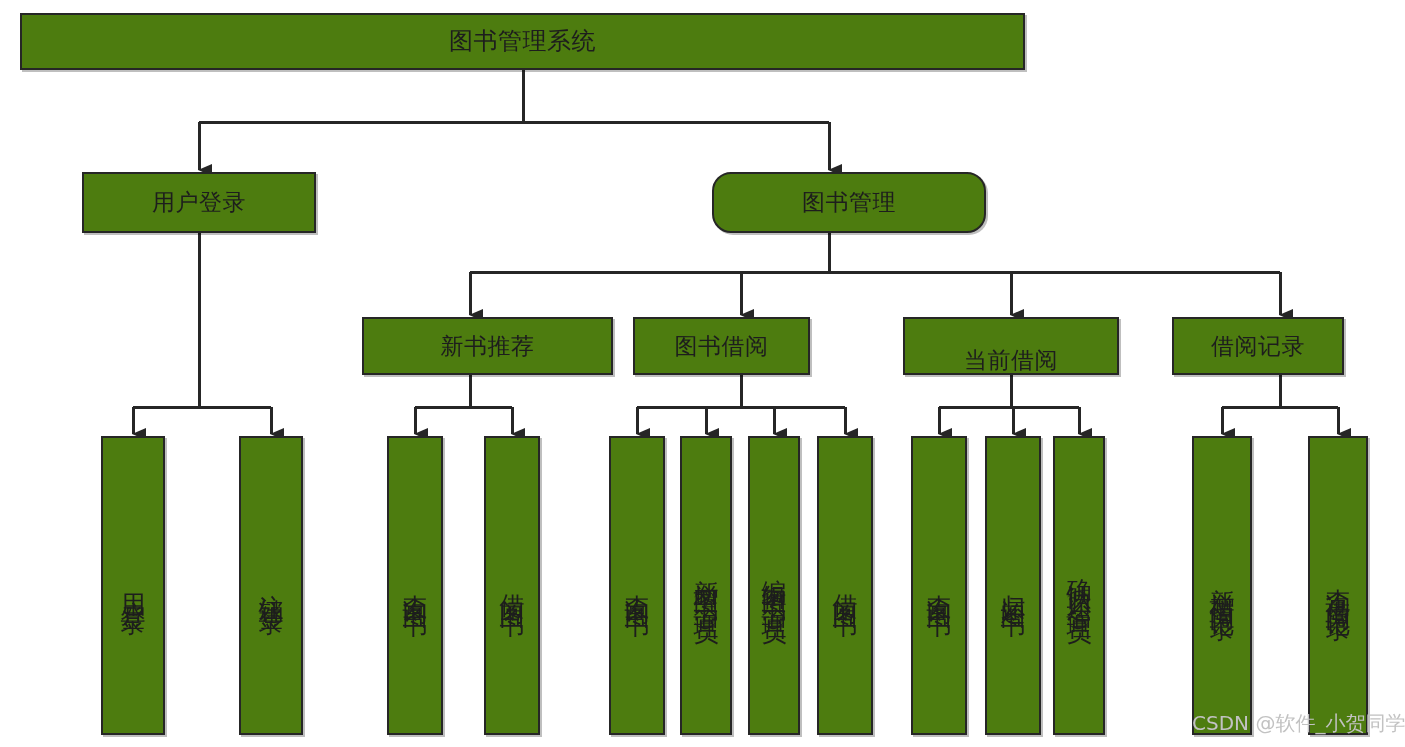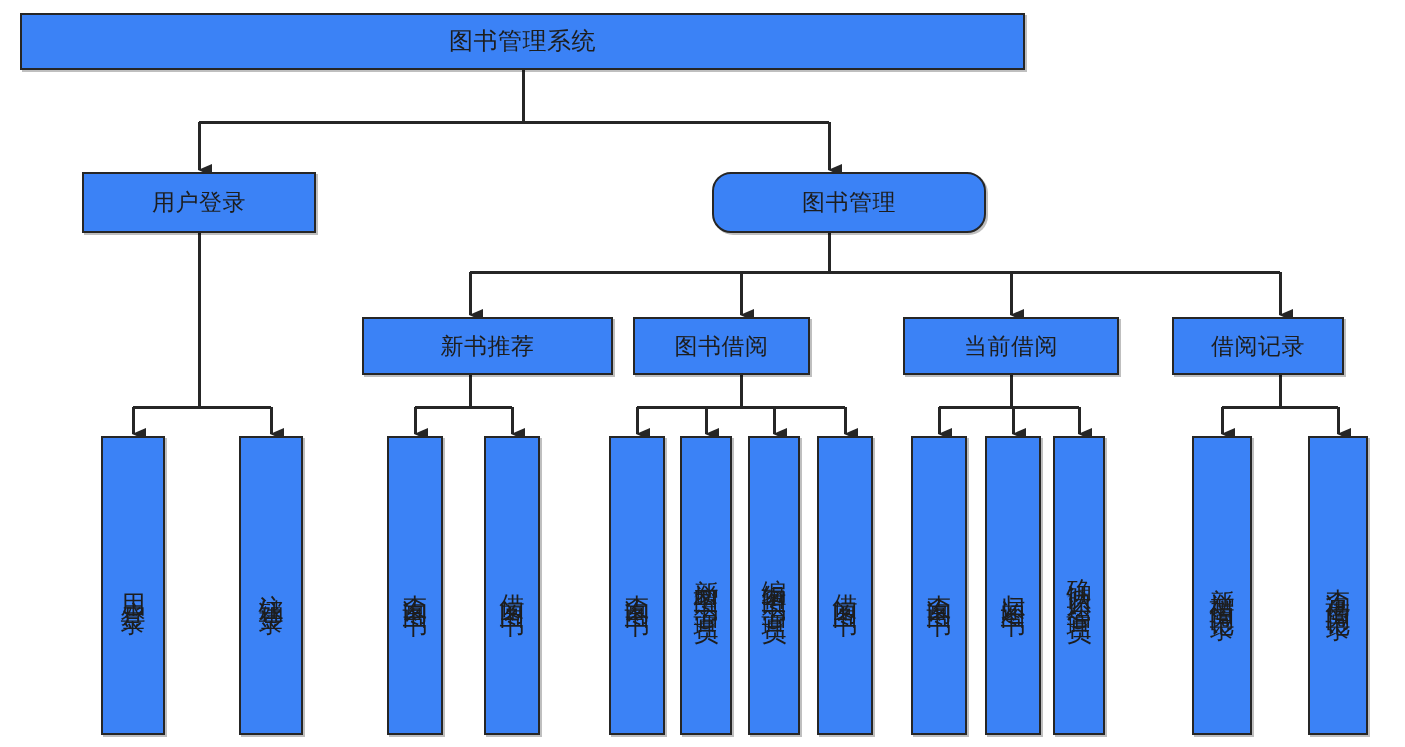--- a/index.html
+++ b/index.html
@@ -21,21 +21,21 @@
   #diagram-svg {
     position: absolute;
     left: 0;
     top: 0;
     width: 1405px;
     height: 747px;
   }
   .node-box {
     position: absolute;
     box-sizing: border-box;
-    background: #3b82f6;
+    background: #4d7c0f;
     border: 2.5px solid #262626;
     display: flex;
     align-items: center;
     justify-content: center;
     box-shadow: 2px 2px 0 rgba(0,0,0,0.25);
   }
   .node-label {
     color: #1d1d1d;
     font-family: "DejaVu Sans", "Liberation Sans", sans-serif;
     text-align: center;
@@ -123,21 +123,21 @@
   <div class="node-box" style="left: 712px; top: 172px; width: 274px; height: 61px; border-radius: 19px;">
     <span class="node-label label-h">图书管理</span>
   </div>
 
   <div class="node-box" style="left: 362px; top: 317px; width: 251px; height: 58px;">
     <span class="node-label label-h">新书推荐</span>
   </div>
   <div class="node-box" style="left: 633px; top: 317px; width: 177px; height: 58px;">
     <span class="node-label label-h">图书借阅</span>
   </div>
-  <div class="node-box" style="left: 903px; top: 317px; width: 216px; height: 58px;">
+  <div class="node-box" style="left: 903px; top: 317px; width: 216px; height: 58px; align-items: flex-end;">
     <span class="node-label label-h">当前借阅</span>
   </div>
   <div class="node-box" style="left: 1172px; top: 317px; width: 172px; height: 58px;">
     <span class="node-label label-h">借阅记录</span>
   </div>
 
   <div class="node-box" style="left: 101px; top: 436px; width: 64px; height: 299px;">
     <span class="node-label label-v">用户登录</span>
   </div>
   <div class="node-box" style="left: 239px; top: 436px; width: 64px; height: 299px;">
@@ -170,14 +170,15 @@
   <div class="node-box" style="left: 1053px; top: 436px; width: 52px; height: 299px;">
     <span class="node-label label-v">确认归还（管理员）</span>
   </div>
   <div class="node-box" style="left: 1192px; top: 436px; width: 60px; height: 299px;">
     <span class="node-label label-v">新增借阅记录</span>
   </div>
   <div class="node-box" style="left: 1308px; top: 436px; width: 60px; height: 299px;">
     <span class="node-label label-v">查询借阅记录</span>
   </div>
 
+  <div class="watermark" style="left: 1192px; top: 710px;">CSDN @软件_小贺同学</div>
 
 </div>
 
 </body></html>

